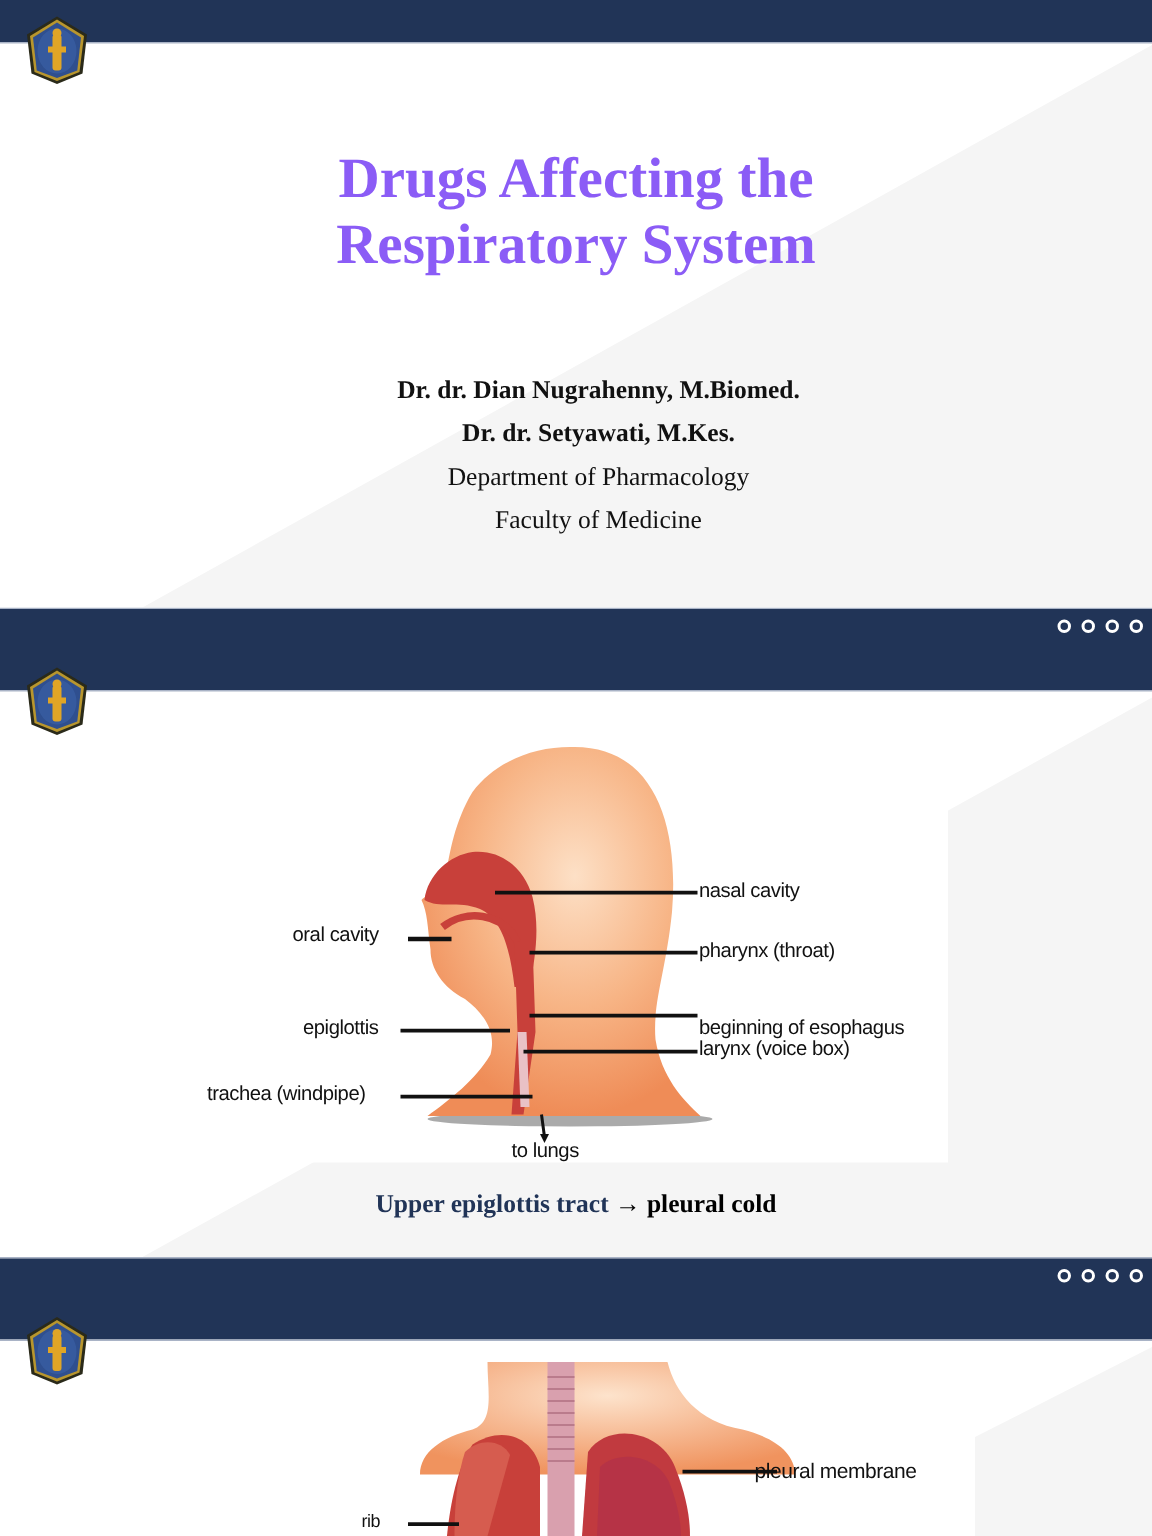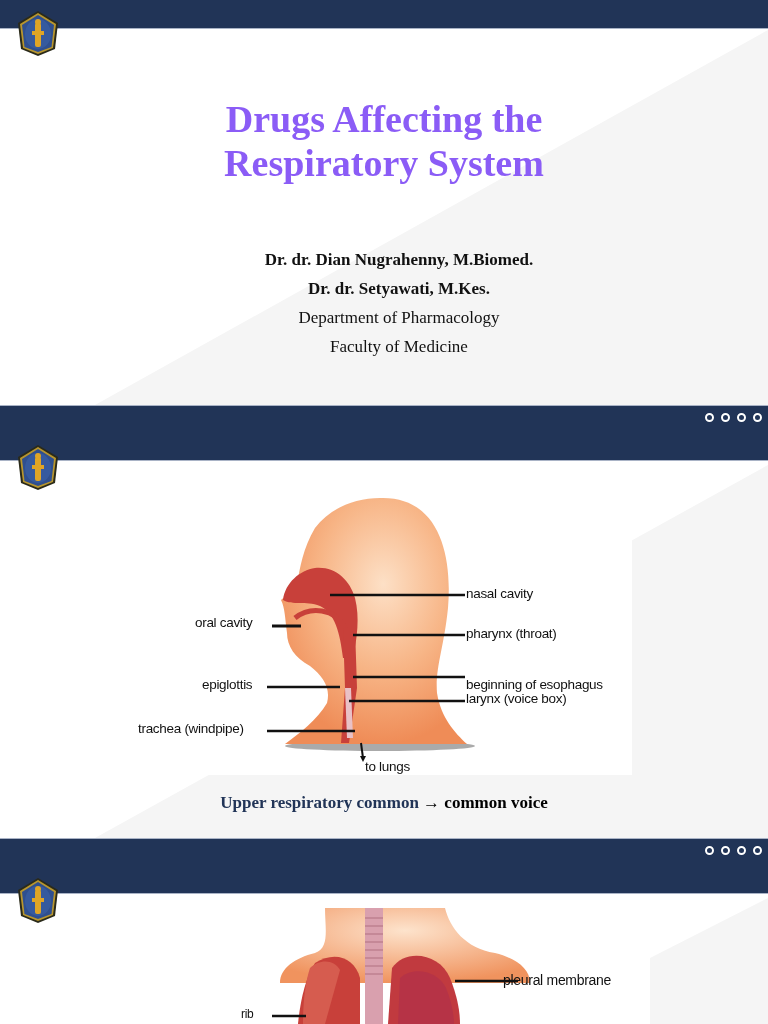--- a/index.html
+++ b/index.html
@@ -105,27 +105,27 @@
       <line x1="226" y1="255" x2="228" y2="270" stroke="#111" stroke-width="2"></line>
       <polygon points="225,268 231,268 228,274" fill="#111"></polygon>
     </svg>
     <div class="lbl" style="left:331px; top:98px;">nasal cavity</div>
     <div class="lbl" style="left:60px; top:127px;">oral cavity</div>
     <div class="lbl" style="left:331px; top:138px;">pharynx (throat)</div>
     <div class="lbl" style="left:331px; top:179px;margin-top:10px;">beginning of esophagus</div>
     <div class="lbl" style="left:67px; top:189px;">epiglottis</div>
     <div class="lbl" style="left:331px; top:203px;">larynx (voice box)</div>
     <div class="lbl" style="left:3px; top:233px;">trachea (windpipe)</div>
-    <div class="lbl" style="left:206px; top:271px;margin-left:24px;">to lungs</div>
+    <div class="lbl" style="left:206px; top:271px;">to lungs</div>
   </div>
 
   <div class="caption" style="top:388px;">
-    <span class="c1">Upper respiratory common</span>
+    <span class="c1">Upper epiglottis tract</span>
     <span class="c2">→</span>
-    <span class="c2">common voice</span>
+    <span class="c2">pleural cold</span>
   </div>
 </div>
 
 <div class="slide" style="top:838px; height:186px;">
   <svg class="bg-tri" width="768" height="186" viewBox="0 0 768 186">
     <polygon points="768,60 768,186 560,186 650,120" fill="#f5f5f5"></polygon>
   </svg>
   <div class="band-line" style="top:0; height:1px;"></div>
   <div class="band" style="top:1px; height:54px;"></div>
   <div class="band-line" style="top:55px; height:1px;"></div>

